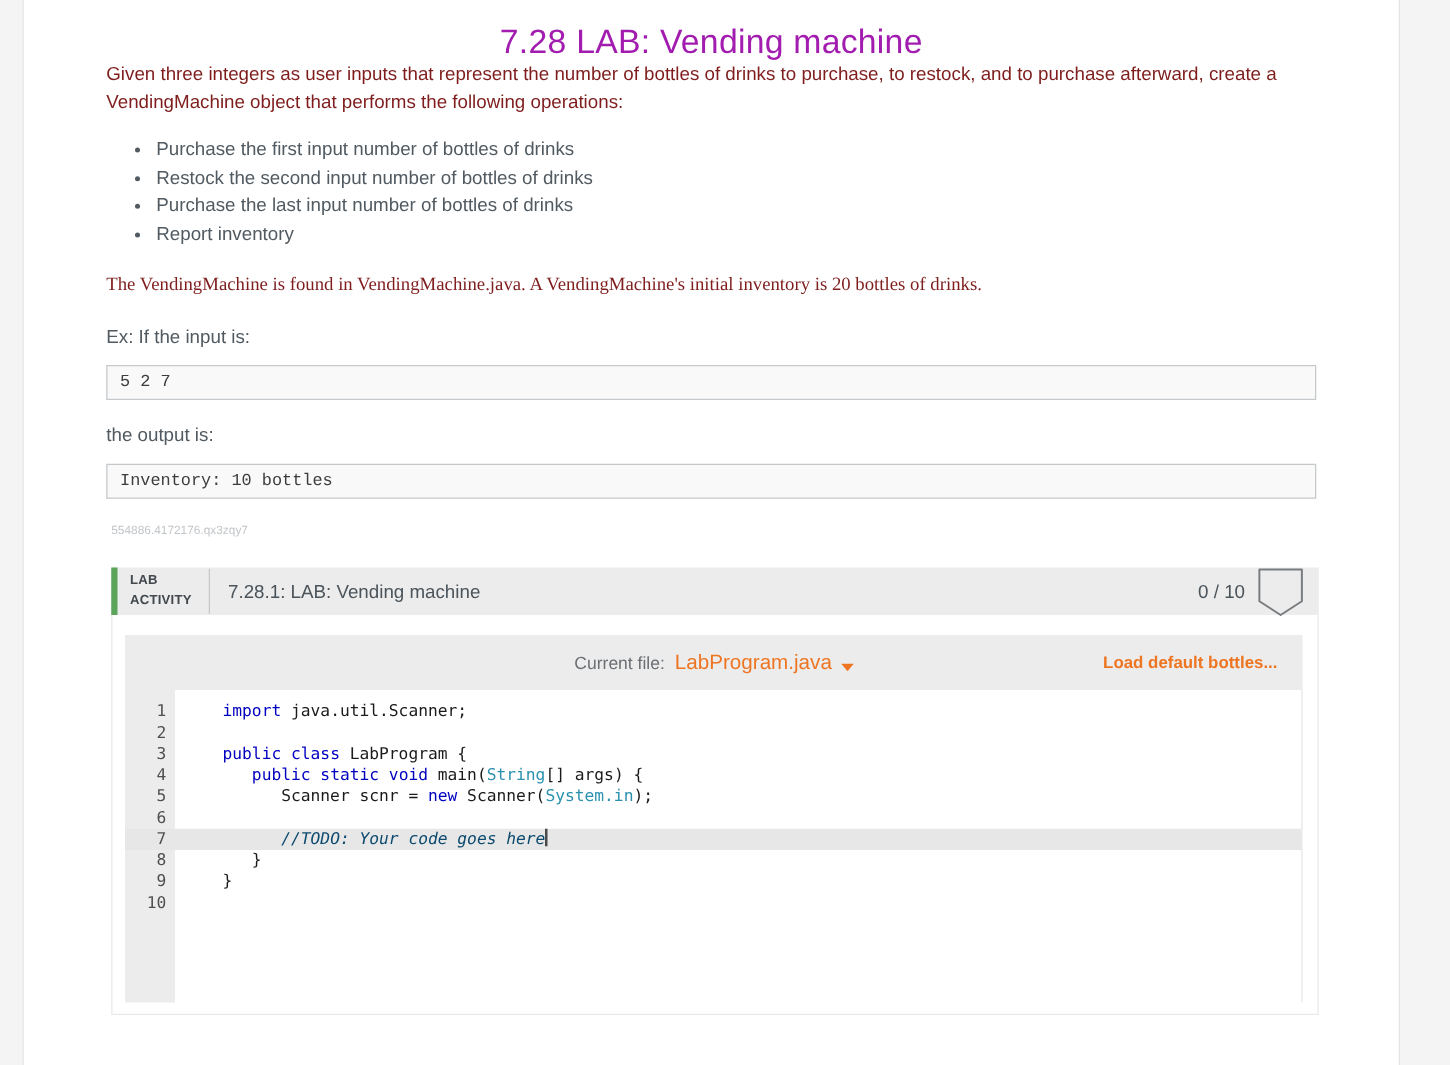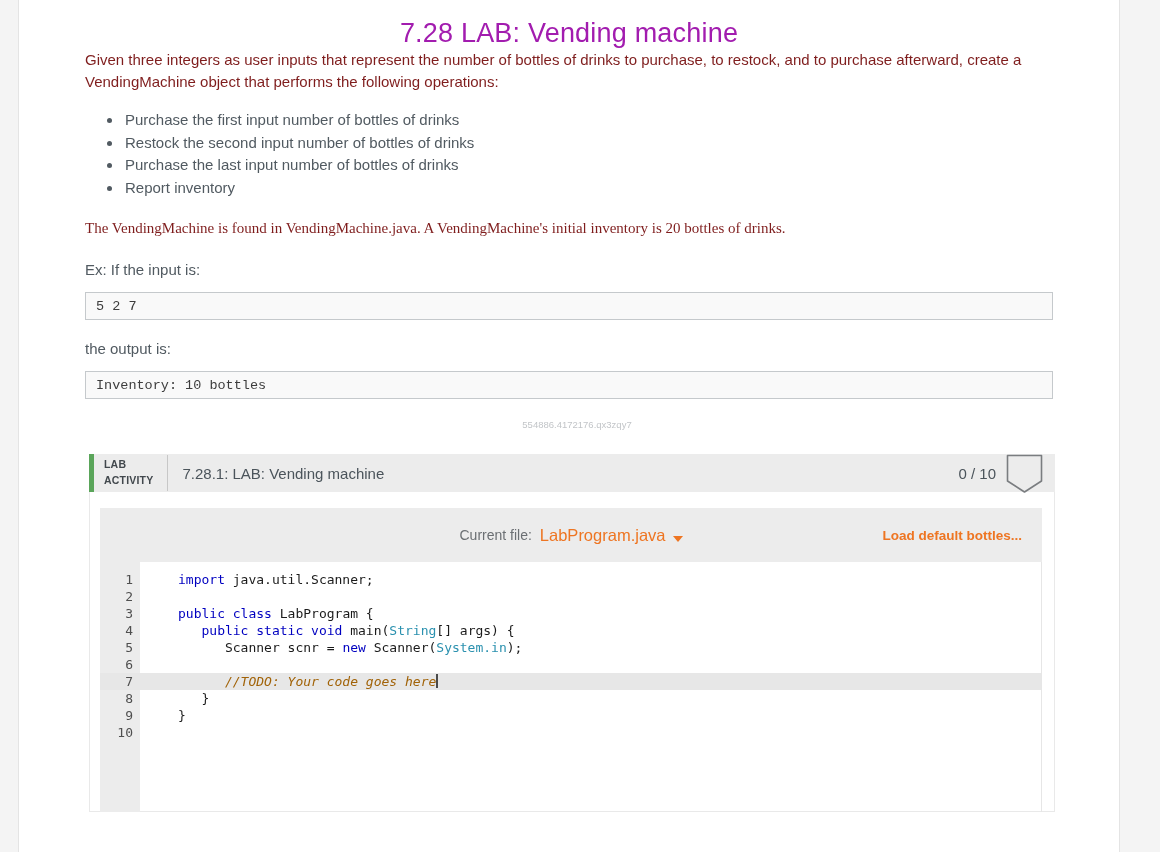--- a/index.html
+++ b/index.html
@@ -28,21 +28,21 @@
   .desc2 { margin-bottom:22px;font-family:Liberation Serif, serif; }
   .ex-label { font-size:15px; color:#515a61; margin-bottom:14px; }
 
   pre.io-block {
     font-family:"Liberation Mono", monospace;
     font-size:13.5px; color:#3d3d3d;
     background:#f9f9f9; border:1px solid #c5c9cc;
     padding:6px 10px; height:28px; line-height:16px;
     margin-bottom:20px; white-space:pre;
   }
-  .content-id { font-size:9.5px; color:#c2c5c8; margin:2px 0 24px 16px;text-align:center; }
+  .content-id { font-size:9.5px; color:#c2c5c8; margin:2px 0 24px 4px; }
 
   
   .lab-card { margin-left:4px; margin-right:-2px; }
   .lab-header {
     display:flex; align-items:center;
     background:#ececec; border-left:5px solid #5aa55a;
     height:38px; padding:0 12px 0 10px;
   }
   .lab-label { font-size:10.5px; font-weight:bold; color:#42484d; line-height:1.5; letter-spacing:0.2px; }
   .lab-divider { width:1px; height:36px; background:#c7c7c7; margin:0 14px 0 14px; }
@@ -54,21 +54,21 @@
   .lab-body {
     background:#ffffff;
     border:1px solid #e9e9e9; border-top:none;
     padding:16px 12px 0 10px;
     height:320px;
   }
 
   
   .editor { width:100%; }
   .editor-toolbar {
-    background:#ececec; height:54px;
+    background:#ececec; height:44px;
     display:flex; align-items:center; justify-content:center;
     position:relative;
   }
   .current-file-label { font-size:14px; color:#6b6f73; margin-right:8px; }
   .current-file { font-size:16.5px; color:#ee7522; cursor:pointer; display:flex; align-items:center; }
   .file-caret {
     width:0; height:0; margin-left:7px; margin-top:7px;
     border-left:5px solid transparent; border-right:5px solid transparent;
     border-top:6px solid #ee7522;
   }
@@ -91,21 +91,21 @@
   .code-row { position:relative; display:flex; }
   .code-row.active { background:#e7e7e7; }
   .gutter-num {
     width:40px; flex:0 0 40px; text-align:right; padding-right:7px;
     color:#4f4f4f; user-select:none;
   }
   .code-text { flex:1; white-space:pre; color:#1b1b1b; padding-left:4px;margin-left:34px; }
   .tok-kw  { color:#0000c0; }
   .tok-ty  { color:#2b91af; }
   .tok-pl  { color:#1b1b1b; }
-  .tok-cmt { color:#a16207; font-style:italic; }
+  .tok-cmt { color:#0c4a6e; font-style:italic; }
   .caret { display:inline-block; width:2px; height:14px; background:#4a4a4a; vertical-align:-2px; }
 </style>
 </head>
 <body>
 
 <div class="sheet">
   <div class="content">
 
     <h1 class="page-title">7.28 LAB: Vending machine</h1>
 

